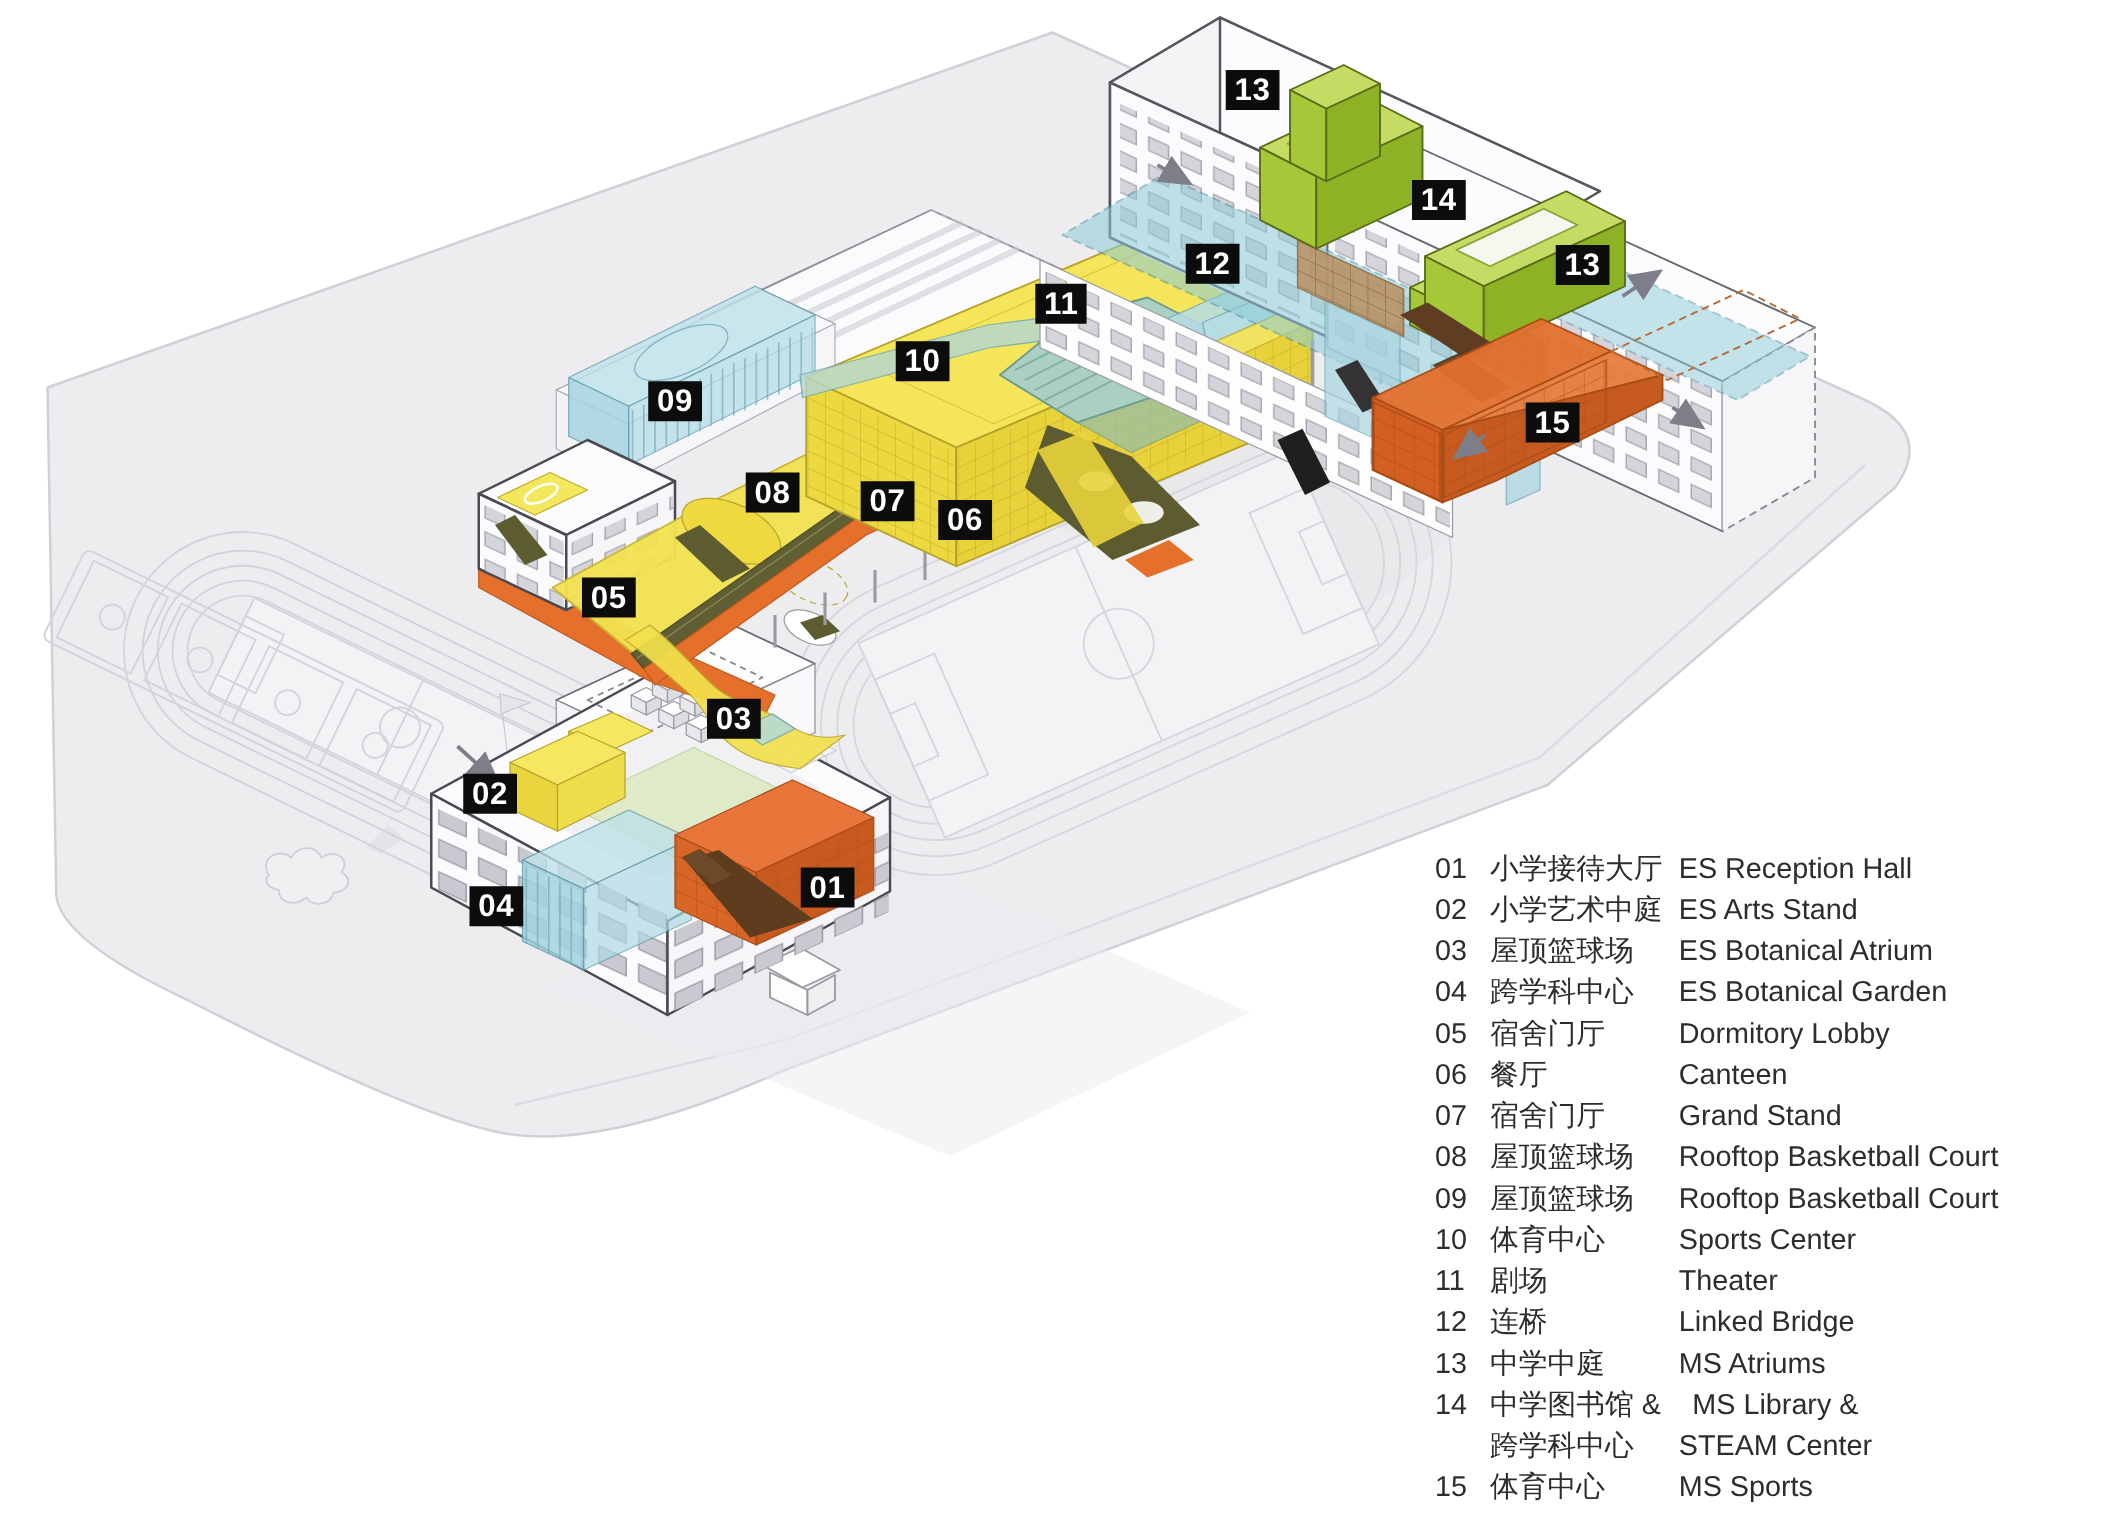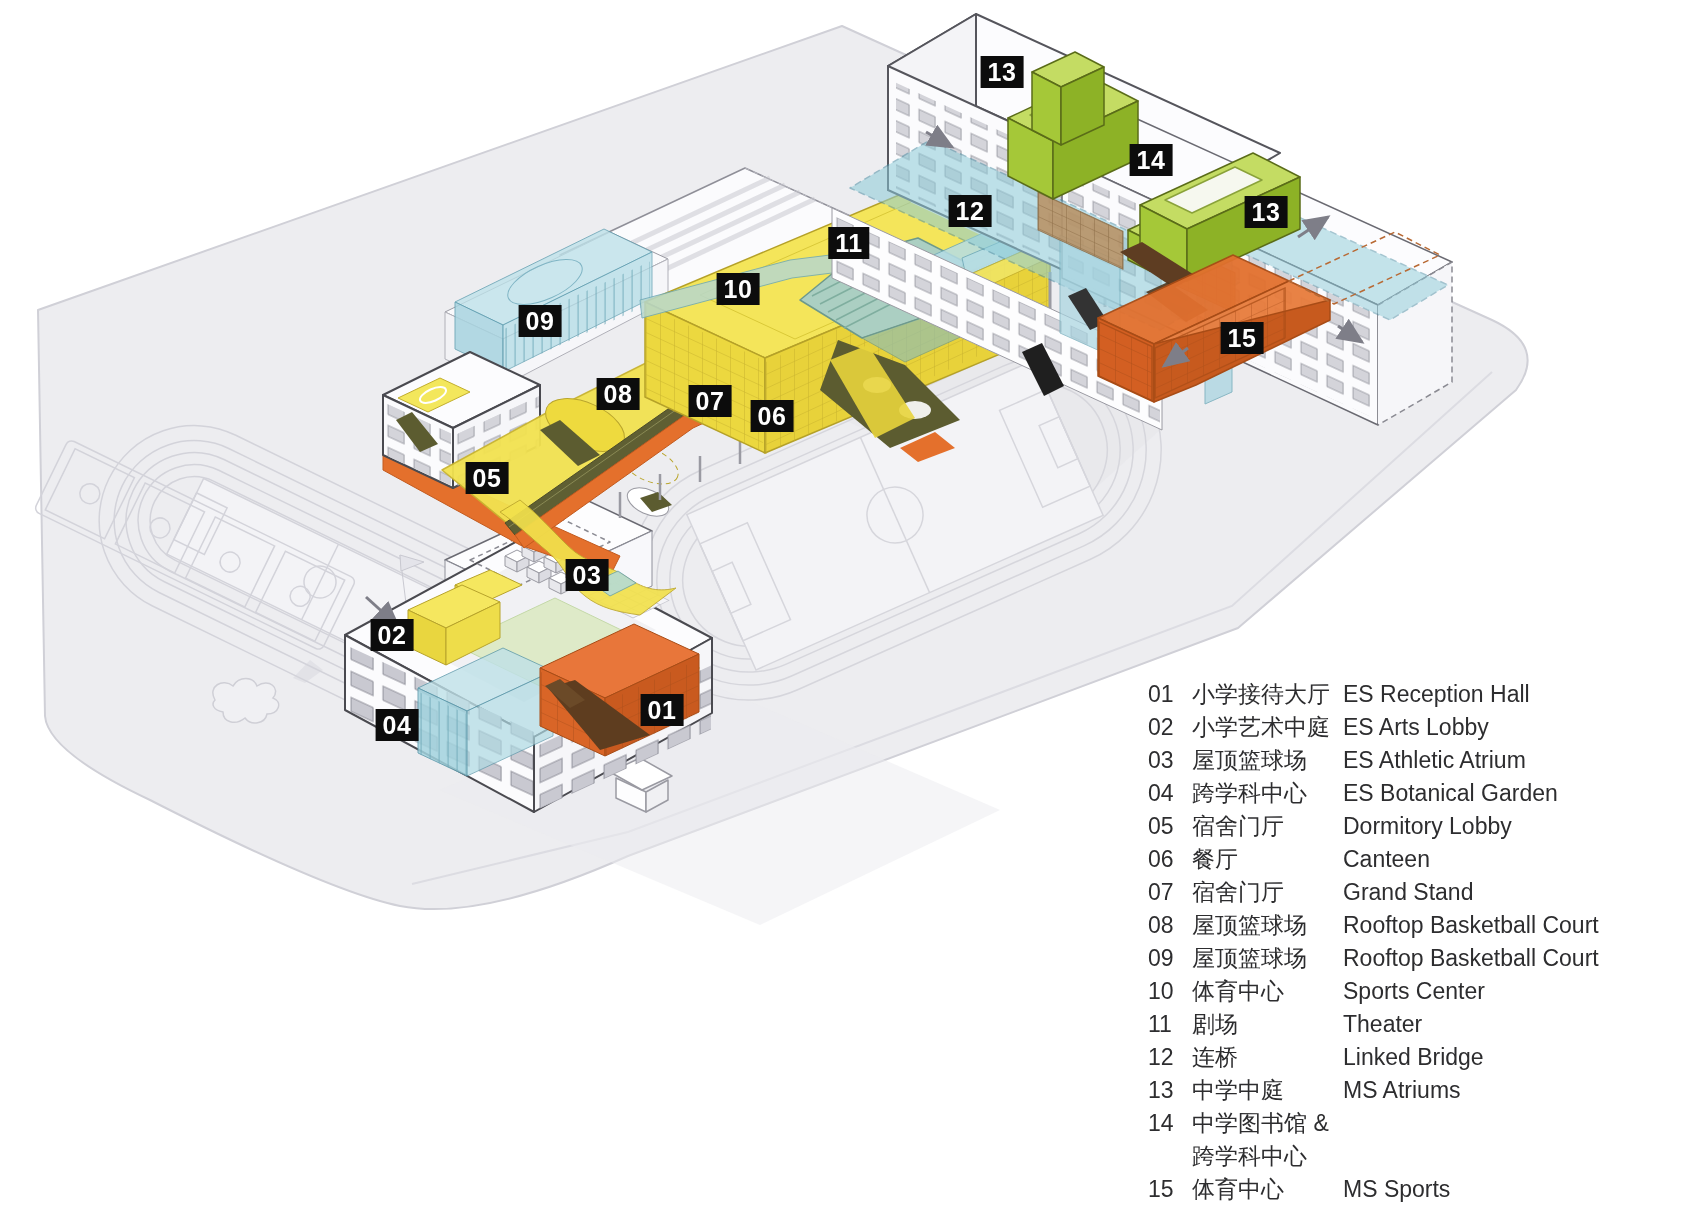--- a/index.html
+++ b/index.html
@@ -388,26 +388,26 @@
 
   <div class="legend">
       <div class="lrow">
         <span class="lnum">01</span>
         <span class="lcn">小学接待大厅</span>
         <span class="len">ES Reception Hall</span>
       </div>
       <div class="lrow">
         <span class="lnum">02</span>
         <span class="lcn">小学艺术中庭</span>
-        <span class="len">ES Arts Lobby</span>
+        <span class="len">ES Arts Stand</span>
       </div>
       <div class="lrow">
         <span class="lnum">03</span>
         <span class="lcn">屋顶篮球场</span>
-        <span class="len">ES Athletic Atrium</span>
+        <span class="len">ES Botanical Atrium</span>
       </div>
       <div class="lrow">
         <span class="lnum">04</span>
         <span class="lcn">跨学科中心</span>
         <span class="len">ES Botanical Garden</span>
       </div>
       <div class="lrow">
         <span class="lnum">05</span>
         <span class="lcn">宿舍门厅</span>
         <span class="len">Dormitory Lobby</span>
@@ -449,20 +449,22 @@
       </div>
       <div class="lrow">
         <span class="lnum">13</span>
         <span class="lcn">中学中庭</span>
         <span class="len">MS Atriums</span>
       </div>
       <div class="lrow">
         <span class="lnum">14</span>
         <span class="lcn">中学图书馆 &amp;
 跨学科中心</span>
+        <span class="len">MS Library &amp;
+STEAM Center</span>
       </div>
       <div class="lrow">
         <span class="lnum">15</span>
         <span class="lcn">体育中心</span>
         <span class="len">MS Sports</span>
       </div>
     </div>
 
 </div>
 

